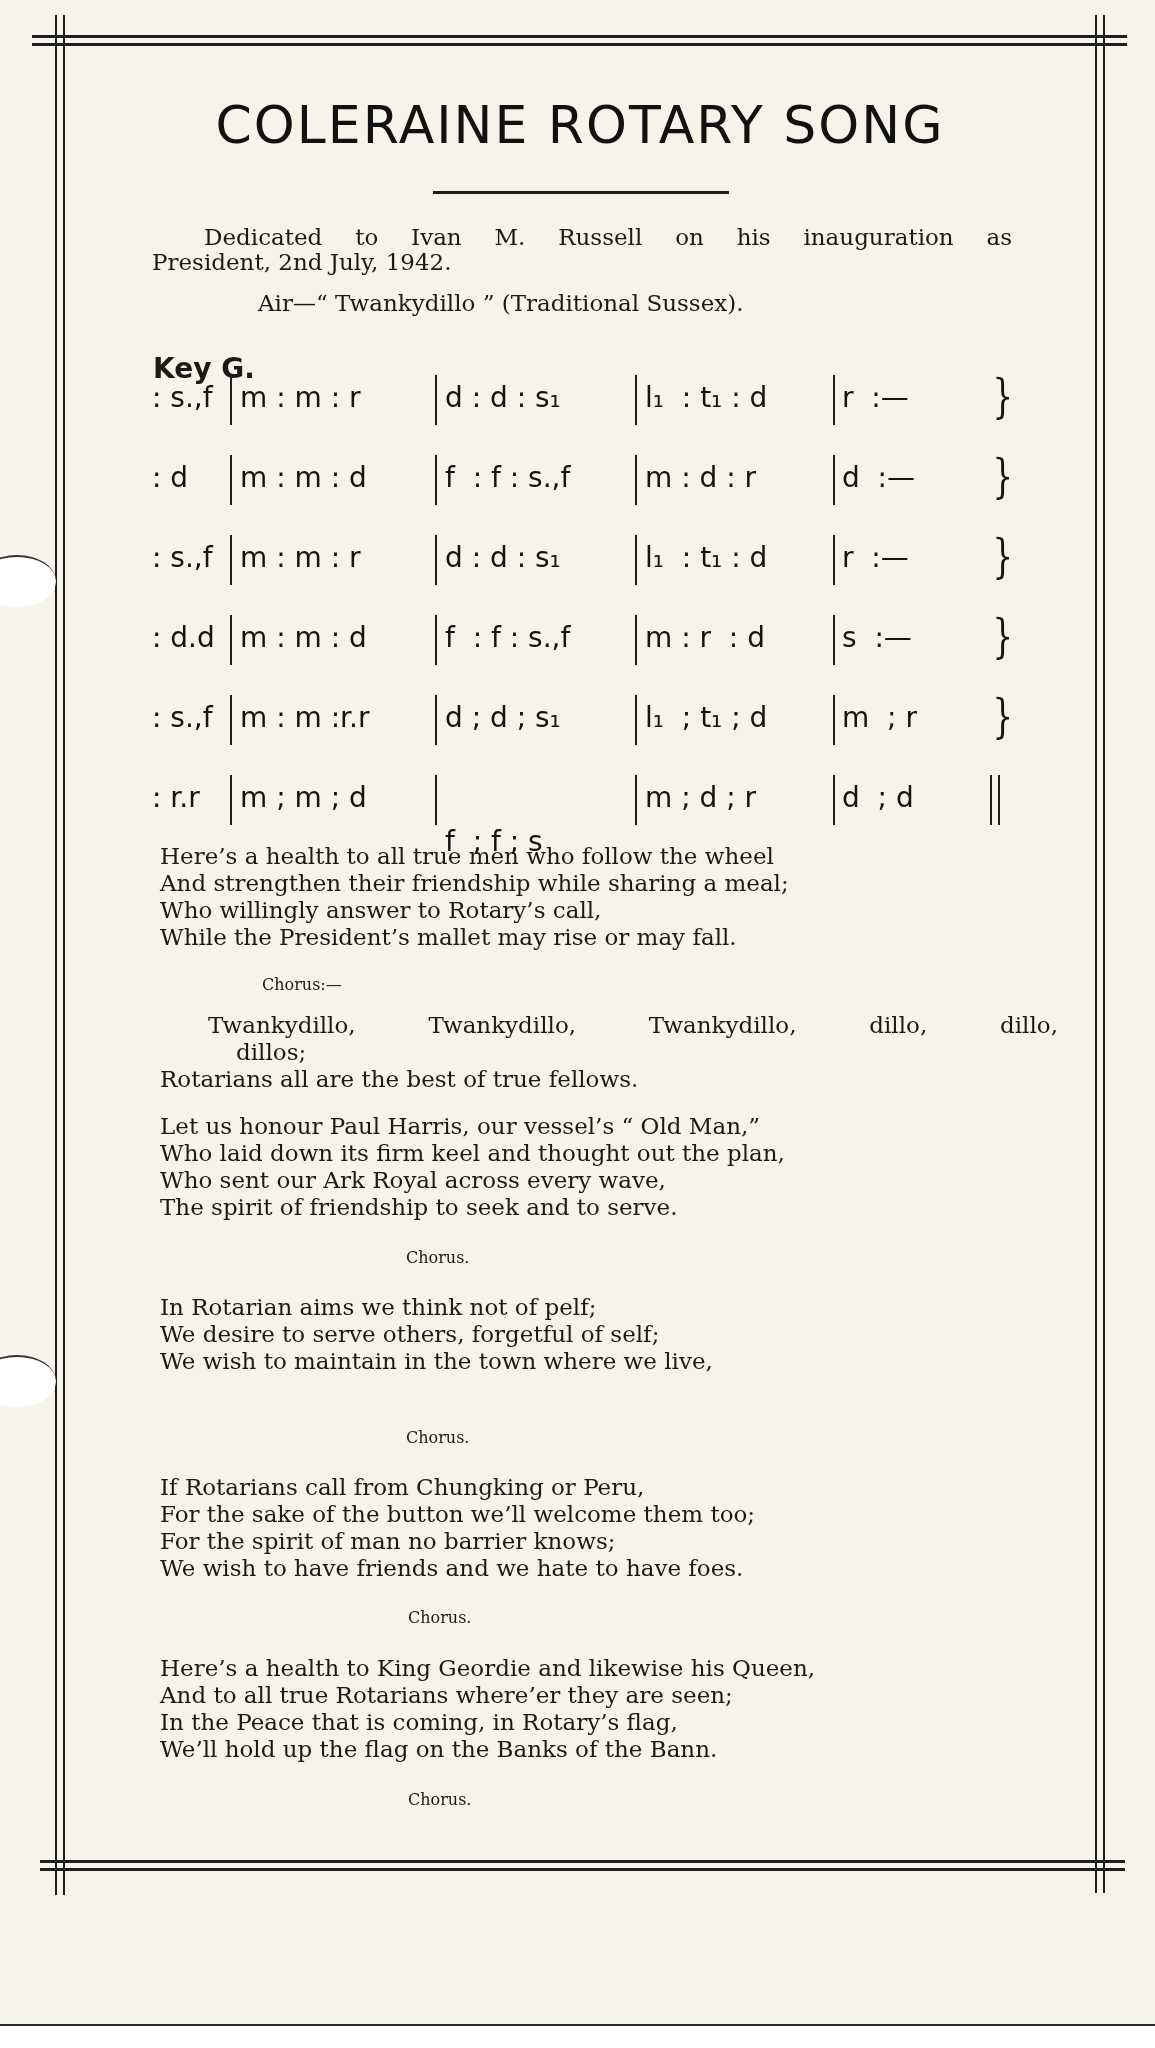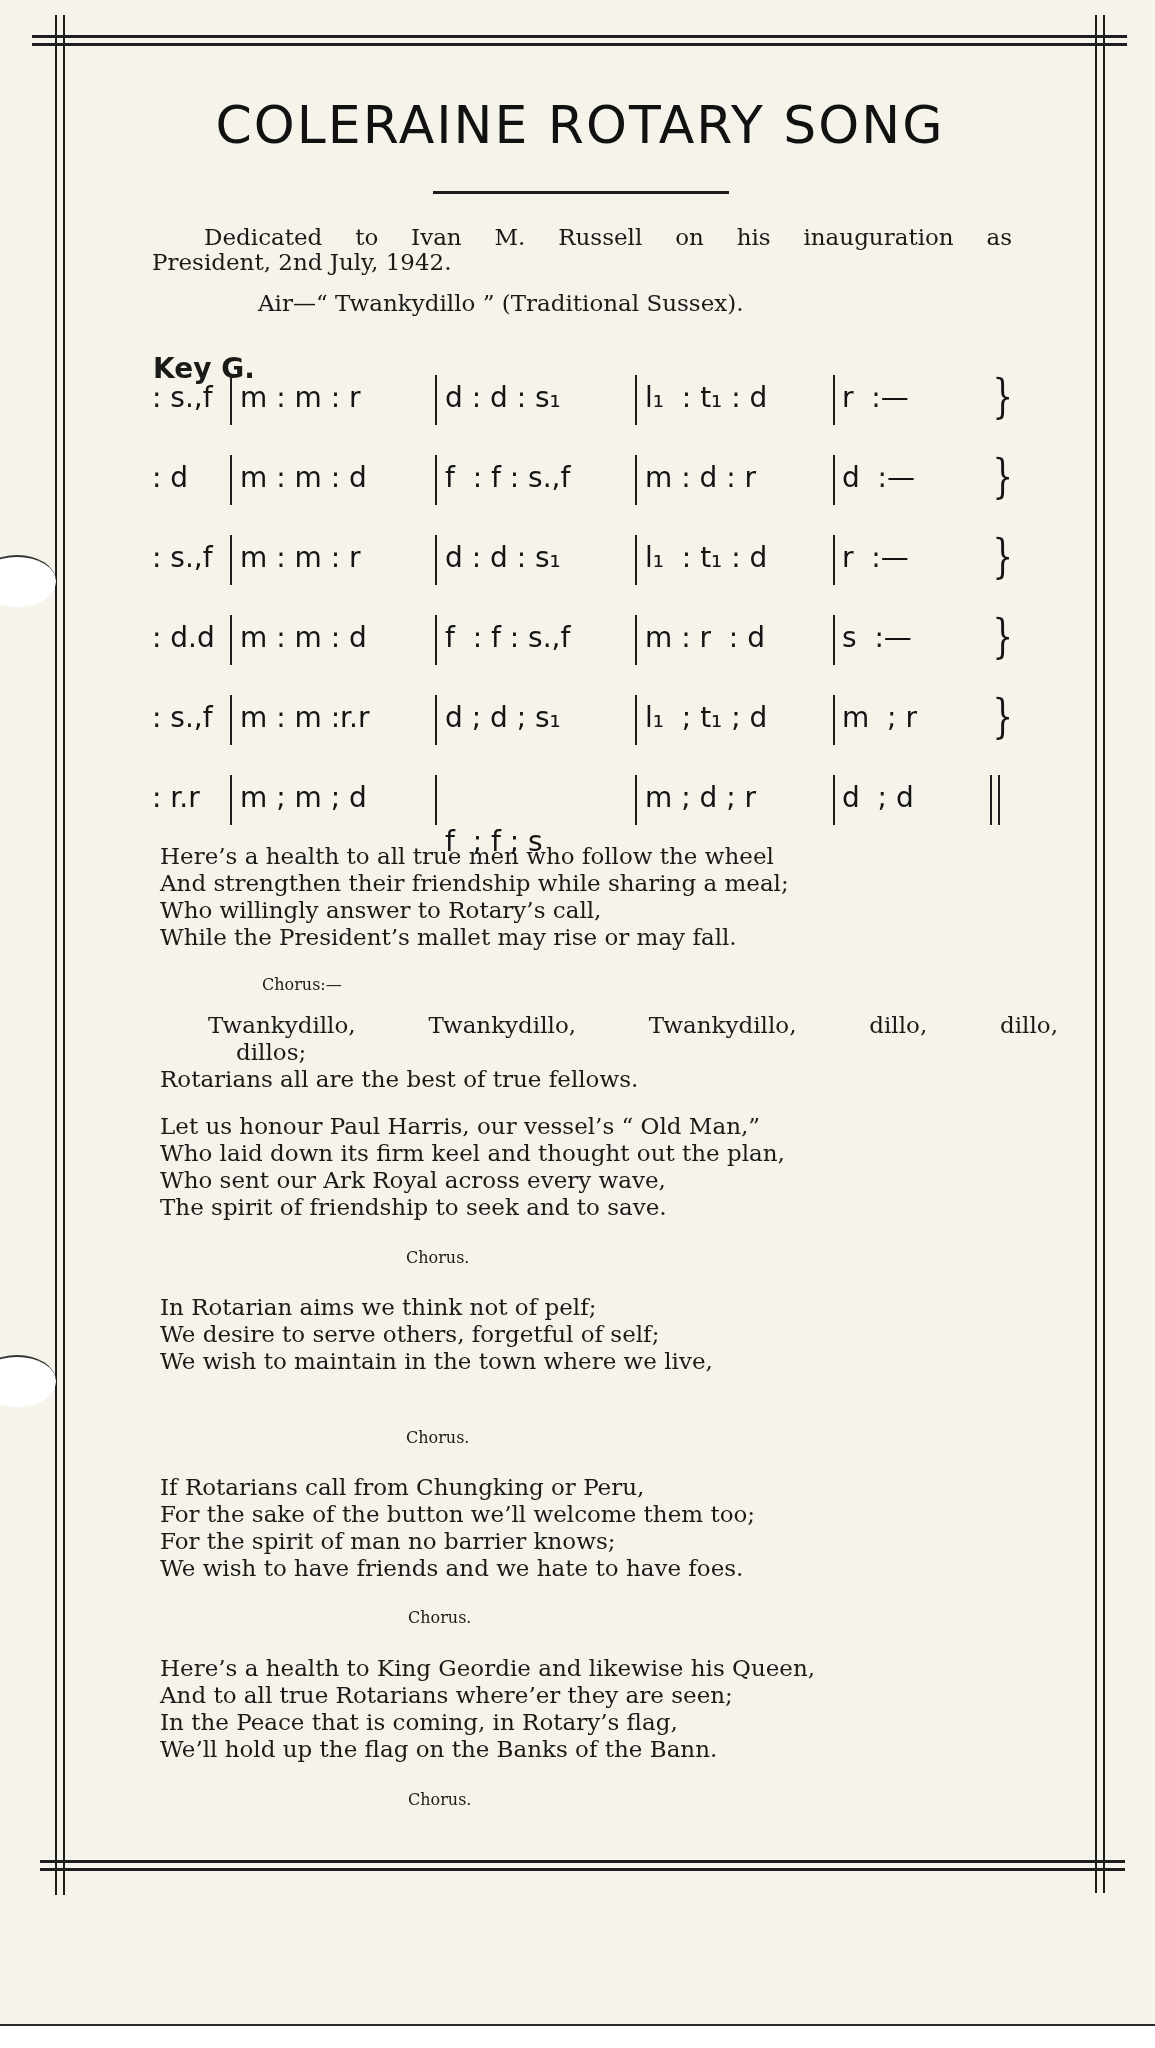--- a/index.html
+++ b/index.html
@@ -172,21 +172,21 @@
     <span>dillo,</span>
   </div>
   <span class="indent">dillos;</span>
   <span>Rotarians all are the best of true fellows.</span>
 </div>
 
 <div class="verse" style="top:1113px;">
   <span>Let us honour Paul Harris, our vessel’s “ Old Man,”</span>
   <span>Who laid down its firm keel and thought out the plan,</span>
   <span>Who sent our Ark Royal across every wave,</span>
-  <span>The spirit of friendship to seek and to save.</span>
+  <span>The spirit of friendship to seek and to serve.</span>
 </div>
 <div class="chorus-head" style="left:406px; top:1248px;">Chorus.</div>
 
 <div class="verse" style="top:1294px;">
   <span>In Rotarian aims we think not of pelf;</span>
   <span>We desire to serve others, forgetful of self;</span>
   <span>We wish to maintain in the town where we live,</span>
 </div>
 <div class="chorus-head" style="left:406px; top:1428px;">Chorus.</div>
 

